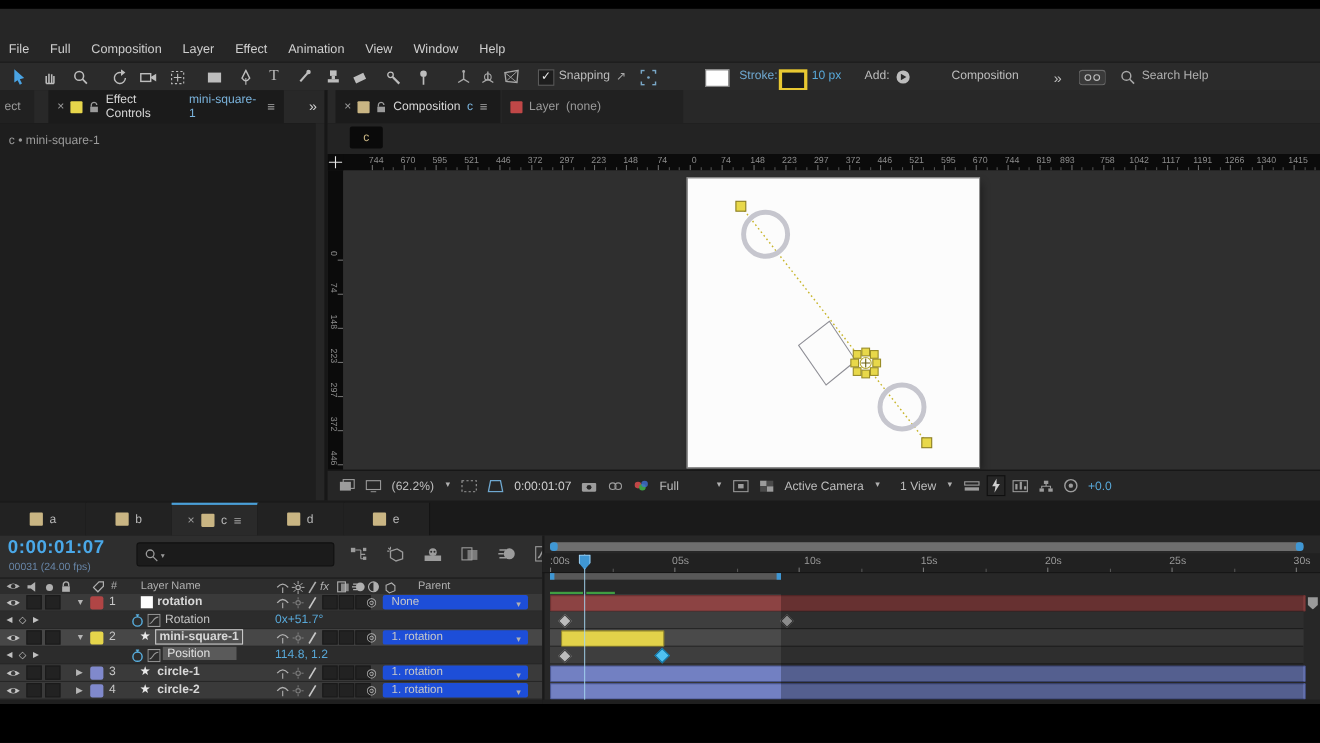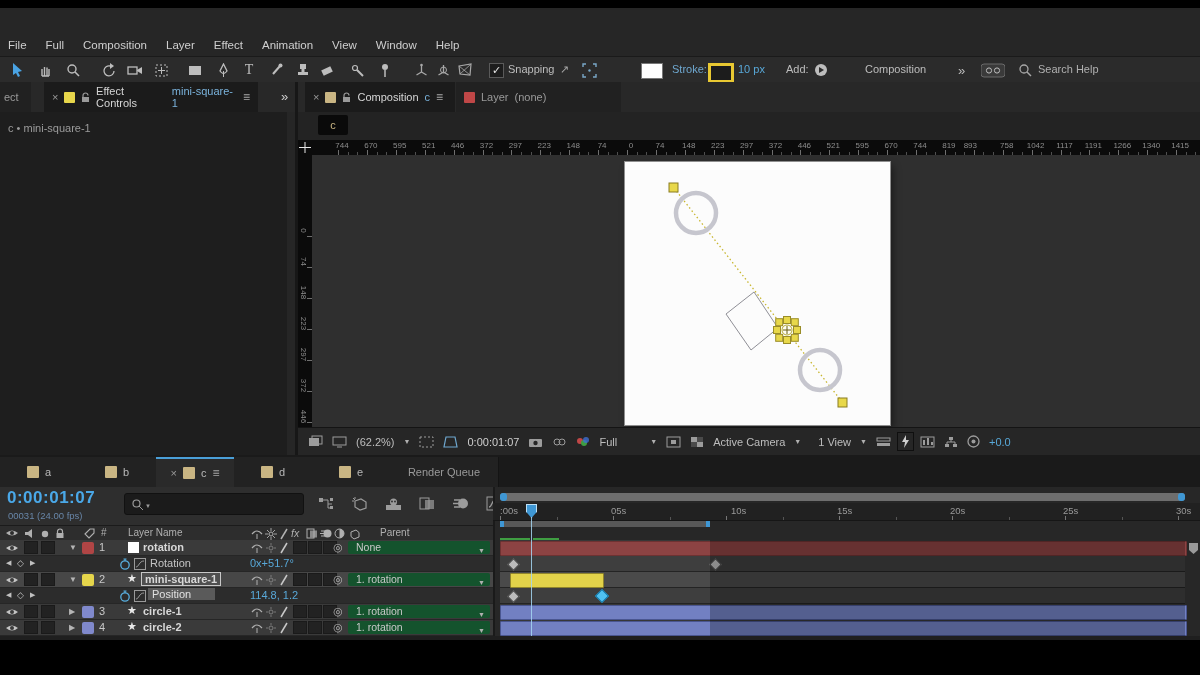--- a/index.html
+++ b/index.html
@@ -54,21 +54,21 @@
   .searchbox{position:absolute;left:124px;top:6px;width:178px;height:20px;background:#1b1b1b;border:1px solid #111;border-radius:3px;}
   .tlicons{position:absolute;left:318px;top:9px;display:flex;gap:17px;}
   .colhdr{position:absolute;left:0;top:38px;width:493px;height:15px;background:#2d2d2d;border-bottom:1px solid #1b1b1b;border-top:1px solid #1b1b1b;font-size:10px;color:#b0b0b0;}
   .tlrows{position:absolute;left:0;top:53px;width:493px;height:96px;}
   .tlrow{position:absolute;left:0;width:493px;height:16px;border-bottom:1px solid #262626;box-sizing:border-box;}
   .lname{position:absolute;top:1px;font-size:11px;color:#d8d8d8;font-weight:bold;}
   .pname{position:absolute;top:1px;font-size:11px;color:#c4c4c4;}
   .pval{position:absolute;top:1px;font-size:11px;color:#58a8d8;}
   .well{position:absolute;top:1px;width:14px;height:13px;background:#222;border:1px solid #1a1a1a;box-sizing:border-box;}
   .chip{position:absolute;top:2px;width:12px;height:12px;border-radius:2px;}
-  .parentwell{position:absolute;left:348px;top:1px;width:142px;height:13px;background:#14532d;border-radius:2px;font-size:10.5px;color:#c8c8c8;line-height:13px;padding-left:8px;box-sizing:border-box;}
+  .parentwell{position:absolute;left:348px;top:1px;width:132px;height:13px;background:#1d4ed8;border-radius:2px;font-size:10.5px;color:#c8c8c8;line-height:13px;padding-left:8px;box-sizing:border-box;}
   .parentwell .dd{position:absolute;right:5px;top:3px;}
   .tlright{position:absolute;left:493px;top:0;right:0;height:153px;background:#272727;}
   .tldiv{position:absolute;left:0;top:0;width:2px;height:153px;background:#1a1a1a;}
   .navtrack{position:absolute;left:7px;top:6px;width:685px;height:8px;background:#383838;border-radius:4px;}
   .navbar{position:absolute;left:0;top:0;height:8px;width:685px;background:#6e6e6e;border-radius:4px;}
   .navcap{position:absolute;top:0;width:7px;height:8px;background:#3f97d4;border-radius:3px;}
   .tlruler{position:absolute;left:0;top:16px;right:0;height:17px;background:#212121;border-bottom:1px solid #161616;overflow:hidden;}
   .tllab{position:absolute;top:2px;font-size:9.5px;color:#9a9a9a;}
   .workarea{position:absolute;left:7px;top:34px;width:210px;height:6px;background:#585858;}
   .wahandle{position:absolute;top:0;width:4px;height:6px;background:#3f97d4;}
@@ -582,23 +582,20 @@
       <span class="pmenu">≡</span>
     </div>
     <div class="ctab" style="left:234px;width:78px">
           <span class="tansq"></span>
           <span>d</span>
         </div>
     <div class="ctab" style="left:312px;width:78px">
           <span class="tansq"></span>
           <span>e</span>
         </div>
-    <div class="ctab" style="left:390px;width:108px;color:#9a9a9a">
-          <span>Render Queue</span>
-        </div>
   </div>
 
   <div class="timeline">
     <div class="tlleft">
       <span class="bigtc">0:00:01:07</span>
       <span class="frameinfo">00031 (24.00 fps)</span>
       <div class="searchbox">
         <svg class="a" style="left:6px;top:4px" width="14" height="13">
               <circle cx="5.5" cy="5.5" r="3.5" fill="none" stroke="#9a9a9a" stroke-width="1.2"></circle>
               <line x1="8" y1="8" x2="12" y2="12" stroke="#9a9a9a"></line>

